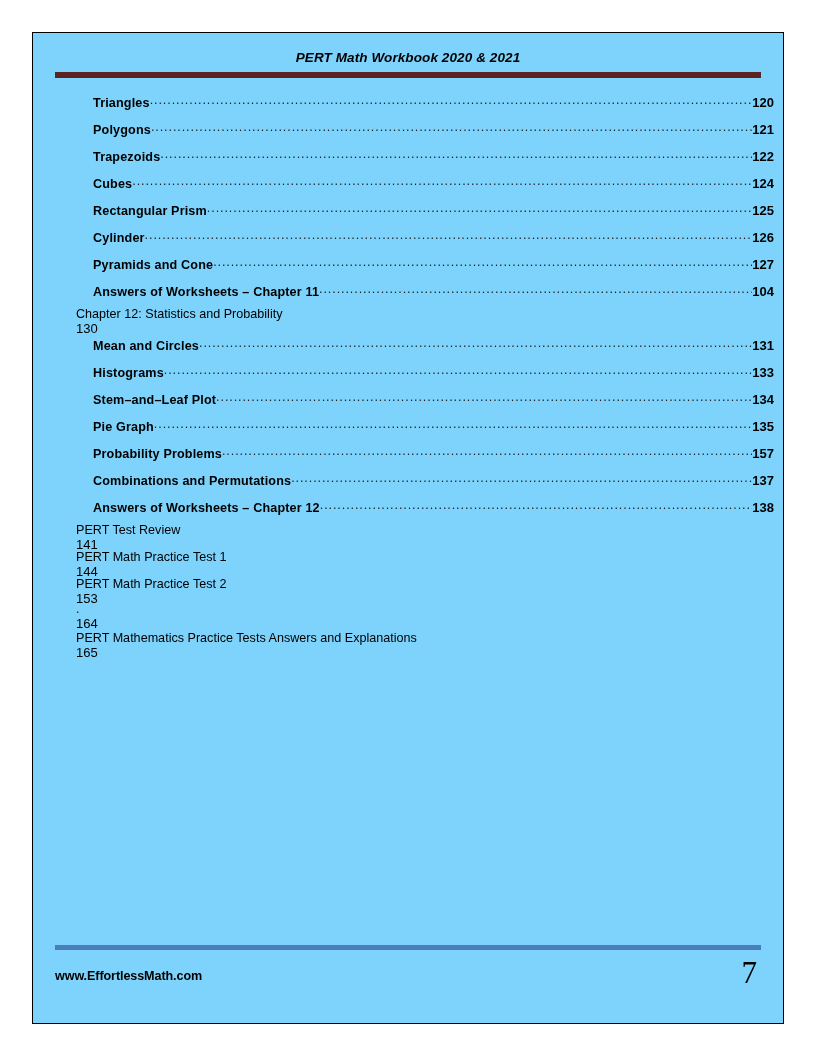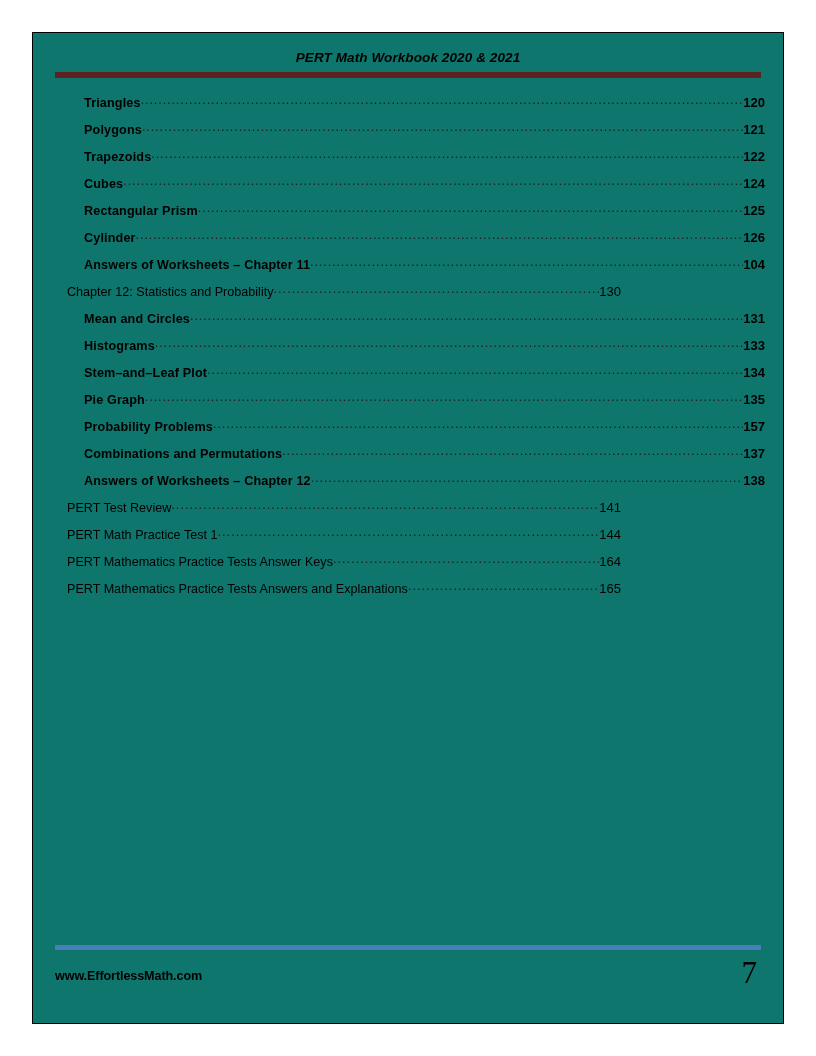--- a/index.html
+++ b/index.html
@@ -18,21 +18,21 @@
 
   
   #page-frame {
     position: absolute;
     left: 32px;
     top: 32px;
     width: 752px;
     height: 992px;
     border: 1.6px solid #000000;
     box-sizing: border-box;
-    background: #0f766e;
+    background: #7dd3fc;
   }
 
   
   #doc-header {
     position: absolute;
     left: 0;
     top: 0;
     width: 100%;
     box-sizing: border-box;
     padding: 0 22px;
@@ -48,21 +48,21 @@
   }
   #doc-header-rule {
     margin-top: 7px;
     height: 6px;
     background: #5B2423;
   }
 
   
   #toc {
     position: absolute;
-    left: 4px;
+    left: 13px;
     top: 58px;
     width: 100%;
     box-sizing: border-box;
     padding: 0 22px;
   }
 
   .toc-row {
     display: flex;
     align-items: baseline;
     height: 27px;
@@ -96,20 +96,21 @@
     flex: 0 0 auto;
     font-size: 13px;
     text-align: right;
     padding-left: 0px;
   }
 
   
   .lvl1 {
     padding-left: 8px;
     padding-right: 144px;
+    flex-direction: column;
   }
   .lvl1 .toc-label { font-weight: normal; }
   .lvl1 .toc-page  { font-weight: normal; }
   .lvl1 .toc-leader::after { letter-spacing: 1.05px; }
 
   
   .lvl2 {
     padding-left: 25px;
     padding-right: 0px;
   }
@@ -188,20 +189,25 @@
         <span class="toc-label">Rectangular Prism</span>
         <span class="toc-leader"></span>
         <span class="toc-page">125</span>
       </div>
       <div class="toc-row lvl2">
         <span class="toc-label">Cylinder</span>
         <span class="toc-leader"></span>
         <span class="toc-page">126</span>
       </div>
       <div class="toc-row lvl2">
+        <span class="toc-label">Pyramids and Cone</span>
+        <span class="toc-leader"></span>
+        <span class="toc-page">127</span>
+      </div>
+      <div class="toc-row lvl2">
         <span class="toc-label">Answers of Worksheets – Chapter 11</span>
         <span class="toc-leader"></span>
         <span class="toc-page">104</span>
       </div>
       <div class="toc-row lvl1">
         <span class="toc-label">Chapter 12:  Statistics and Probability</span>
         <span class="toc-leader"></span>
         <span class="toc-page">130</span>
       </div>
       <div class="toc-row lvl2">
@@ -243,21 +249,25 @@
         <span class="toc-label">PERT Test Review</span>
         <span class="toc-leader"></span>
         <span class="toc-page">141</span>
       </div>
       <div class="toc-row lvl1">
         <span class="toc-label">PERT Math Practice Test 1</span>
         <span class="toc-leader"></span>
         <span class="toc-page">144</span>
       </div>
       <div class="toc-row lvl1">
-        <span class="toc-label">PERT Mathematics Practice Tests  Answer Keys</span>
+        <span class="toc-label">PERT Math Practice Test 2</span>
+        <span class="toc-leader"></span>
+        <span class="toc-page">153</span>
+      </div>
+      <div class="toc-row lvl1">
         <span class="toc-leader"></span>
         <span class="toc-page">164</span>
       </div>
       <div class="toc-row lvl1">
         <span class="toc-label">PERT Mathematics Practice Tests  Answers and Explanations</span>
         <span class="toc-leader"></span>
         <span class="toc-page">165</span>
       </div>
     </div>
 

